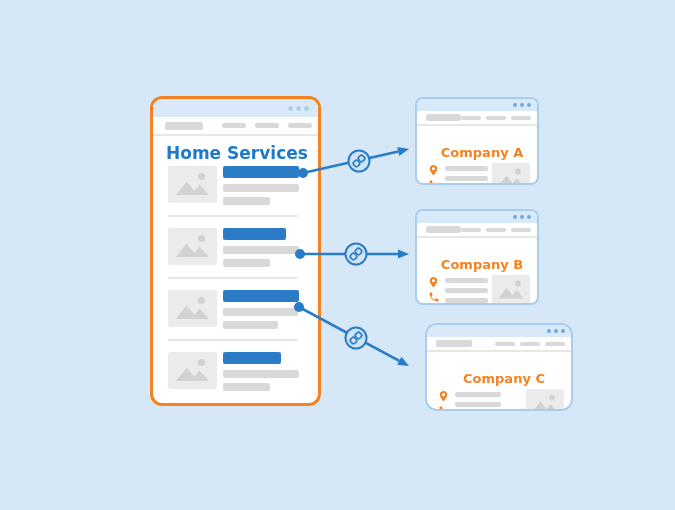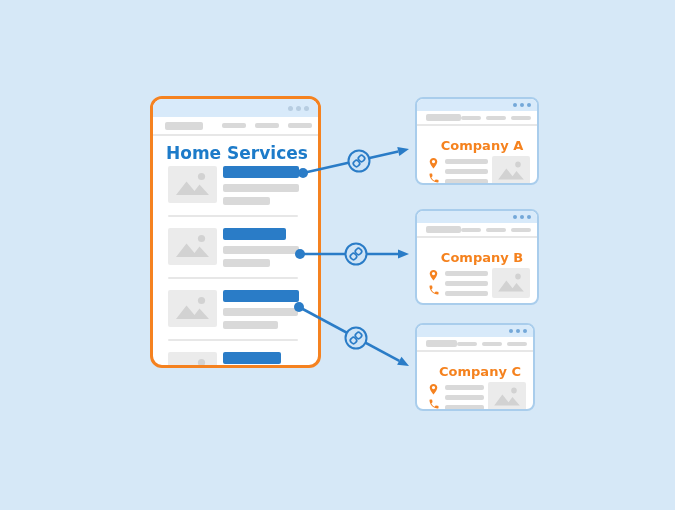--- a/index.html
+++ b/index.html
@@ -3,21 +3,21 @@
 <meta charset="utf-8">
 <style>
   html,body{margin:0;padding:0;background:#d6e8f7;}
   .stage{
     position:relative;width:675px;height:510px;overflow:hidden;
     background:var(--bg,#d6e8f7);
     font-family:"DejaVu Sans","Liberation Sans",sans-serif;
   }
   
   .dir-window{
-    position:absolute;left:150px;top:96px;width:171px;height:272px;
+    position:absolute;left:150px;top:96px;width:171px;height:310px;
     box-sizing:border-box;border:3px solid var(--orange,#f58220);
     border-radius:12px;background:#fff;overflow:hidden;
   }
   .dir-chrome{height:18px;background:var(--strip,#d8eafa);
     display:flex;justify-content:flex-end;align-items:center;padding-right:9px;}
   .dots{display:flex;gap:3px;}
   .dots i{width:5px;height:5px;border-radius:50%;background:var(--dots-gray,#b7cde1);display:block;}
   .dots-co i{width:4px;height:4px;background:var(--dots-blue,#74a8d8);}
   .dir-nav{height:17px;display:flex;align-items:center;justify-content:space-between;
     padding:0 6px 0 12px;border-bottom:2px solid var(--divider,#e7e7e7);}
@@ -41,21 +41,21 @@
     position:absolute;width:124px;height:88px;box-sizing:border-box;
     border:2px solid var(--win-border,#a9cdec);border-radius:8px;background:#fff;overflow:hidden;
   }
   .co-chrome{height:12px;background:var(--strip,#d8eafa);
     display:flex;justify-content:flex-end;align-items:center;padding-right:6px;}
   .co-nav{height:13px;display:flex;align-items:center;justify-content:space-between;
     padding:0 6px 0 9px;border-bottom:2px solid var(--divider,#e7e7e7);}
   .co-logo{width:36px;height:7px;}
   .co-nav-bars{gap:5px;}
   .co-nav-bars i{width:20px;height:4px;}
-  .co-title{margin:12px 0 2px;padding-left:10px;text-align:center;font-size:13px;line-height:15px;
+  .co-title{margin:19px 0 2px;padding-left:10px;text-align:center;font-size:13px;line-height:15px;
     font-weight:bold;color:var(--co-orange,#f5821e);}
   .co-body{display:flex;gap:4px;align-items:flex-start;padding:1px 7px 0 9px;}
   .co-icons{display:flex;flex-direction:column;align-items:center;gap:1px;width:15px;flex:none;
     color:var(--orange,#f58220);}
   .co-icons svg{display:block;}
   .co-lines{display:flex;flex-direction:column;gap:5px;padding-top:3px;flex:1;}
   .co-lines i{height:5px;max-width:46px;width:100%;background:var(--gray,#d9d9d9);border-radius:2px;display:block;}
   .co-thumb{width:38px;height:30px;flex:none;}
   
   #arrow-layer{position:absolute;left:0;top:0;pointer-events:none;}
@@ -253,21 +253,21 @@
         </span>
         <span class="thumb co-thumb">
           <svg viewBox="0 0 49 37" preserveAspectRatio="none" aria-hidden="true">
             <circle cx="33.5" cy="10.5" r="3.6" fill="currentColor"></circle>
             <path d="M8 29 L18.5 15.5 L26.5 25 L31.5 18.5 L41 29 Z" fill="currentColor"></path>
           </svg>
         </span>
       </div>
     </section>
 
-    <section class="co-window" style="left: 415px; top: 323px; width: 120px; height: 88px;">
+    <section class="co-window" style="left: 425px; top: 323px; width: 148px; height: 88px; border-radius: 12px;">
       <div class="co-chrome">
         <span class="dots dots-co">
           <i></i>
           <i></i>
           <i></i>
         </span>
       </div>
       <div class="co-nav">
         <span class="bar co-logo"></span>
         <span class="nav-bars co-nav-bars">

